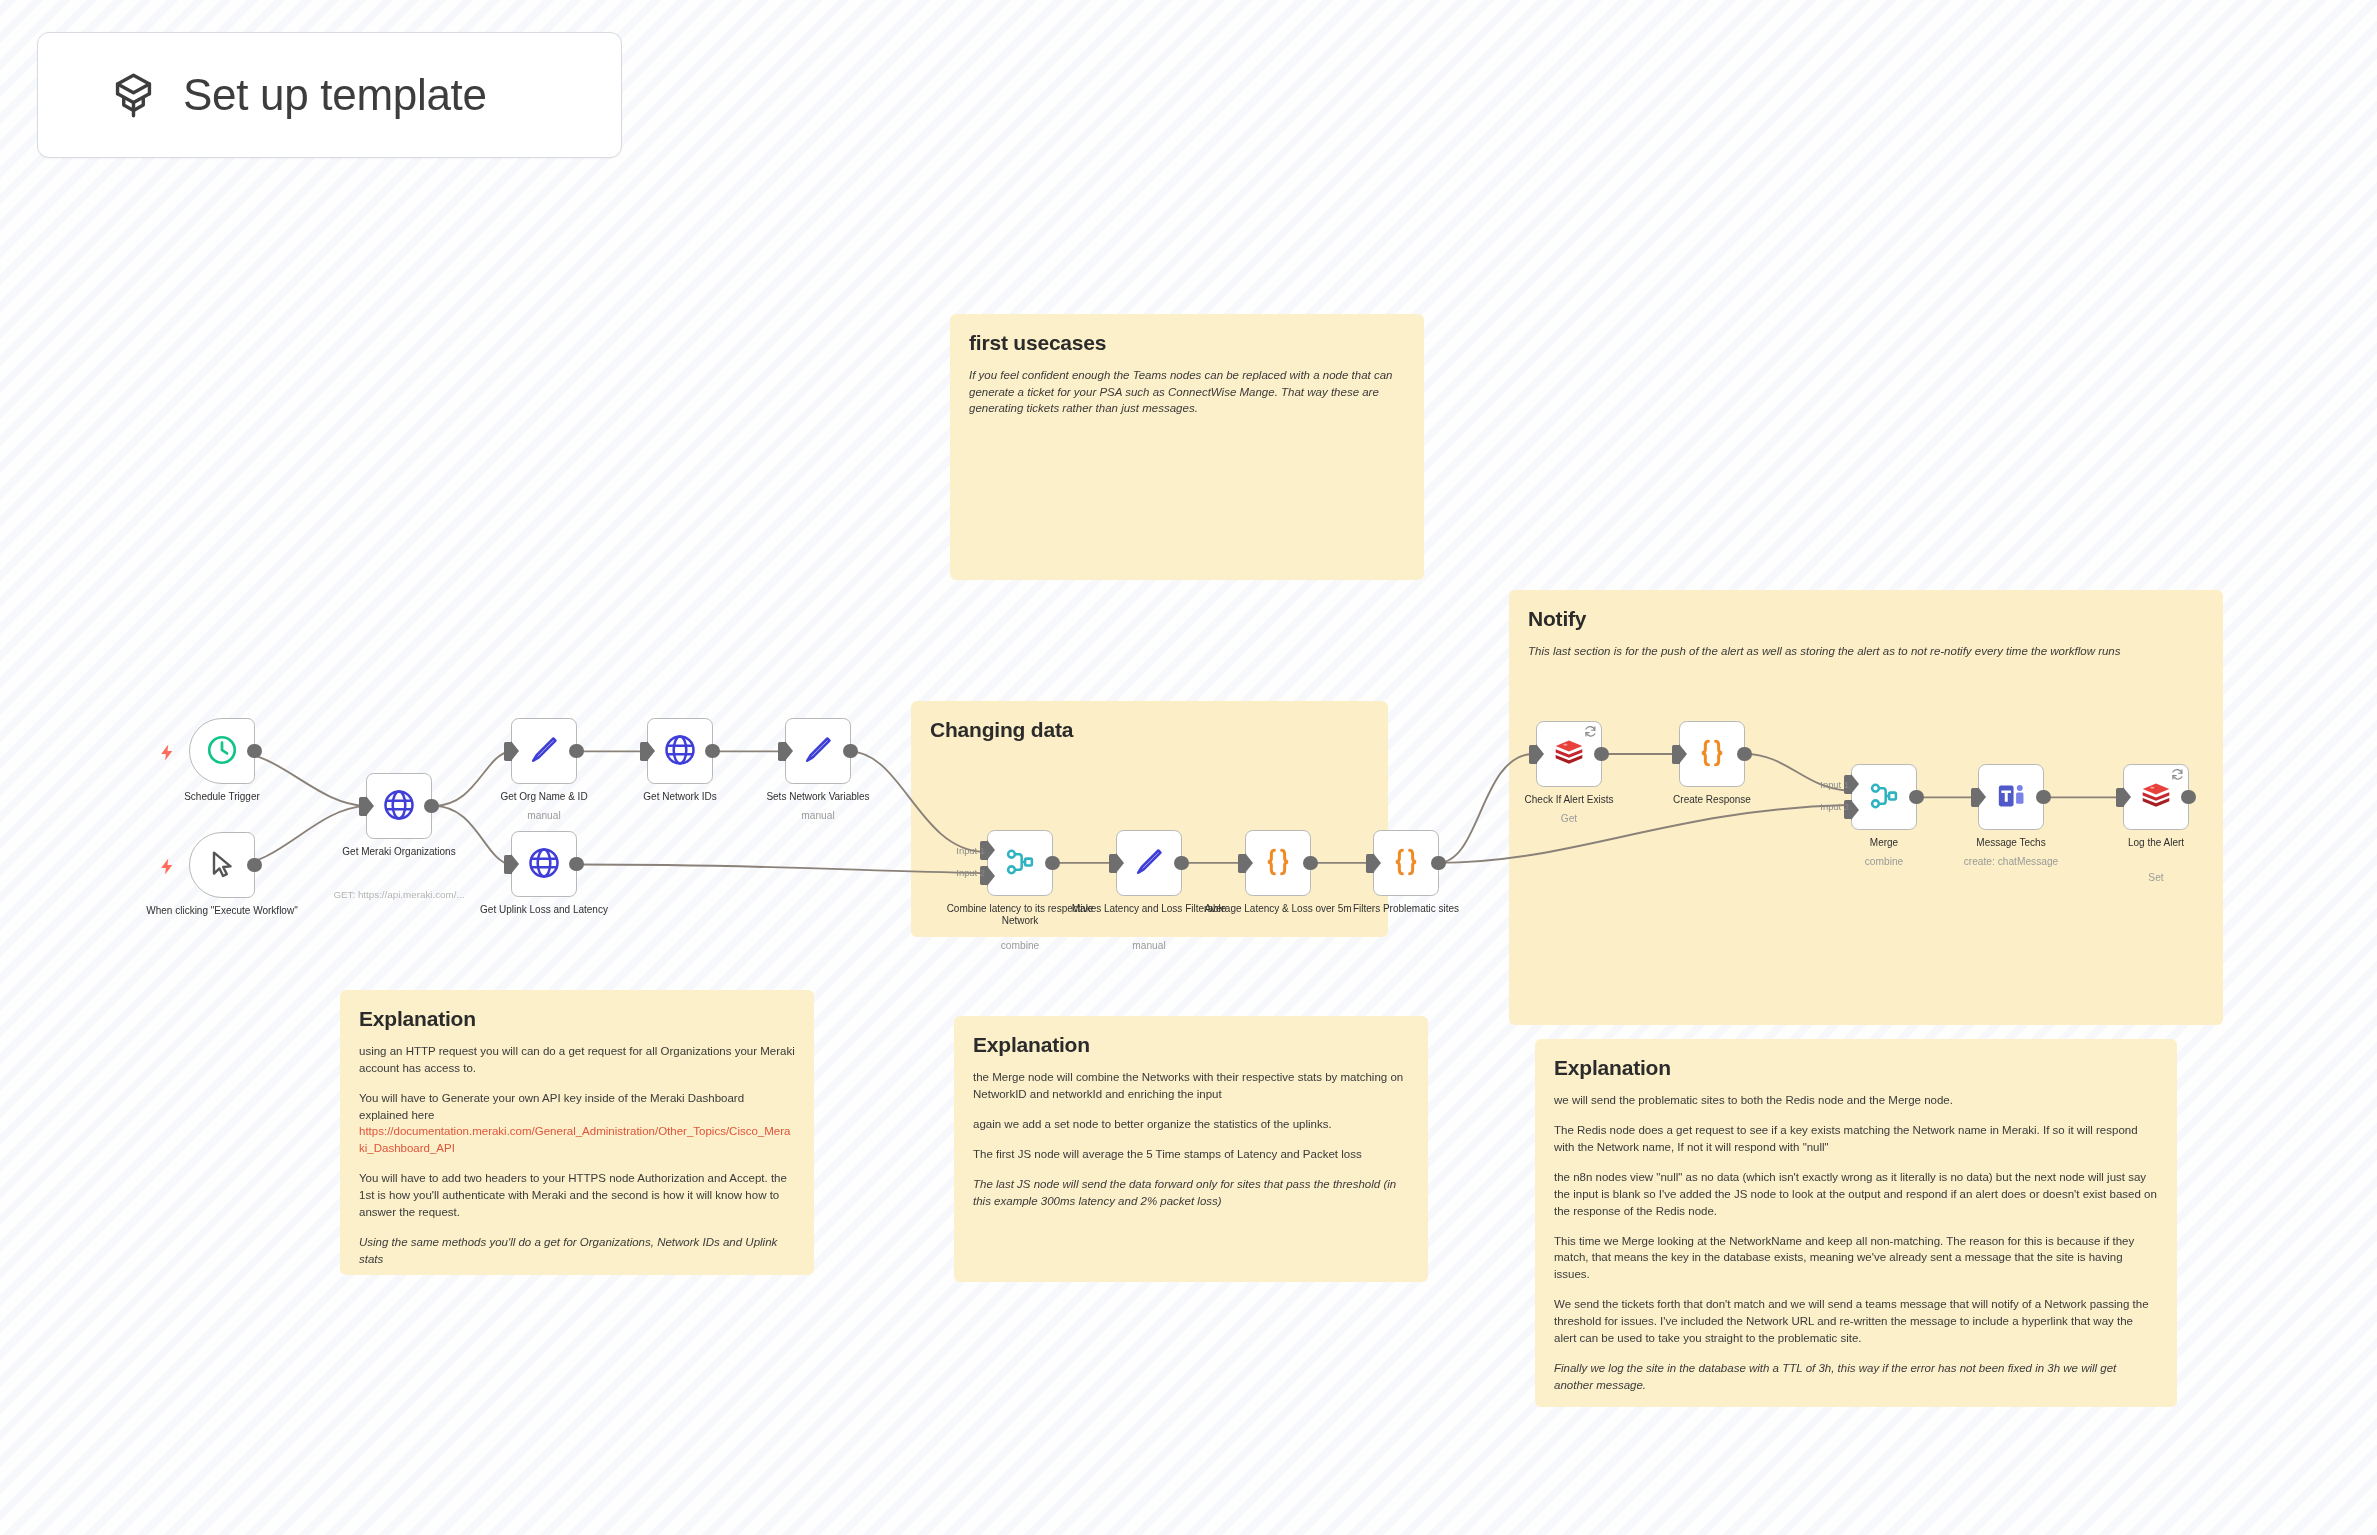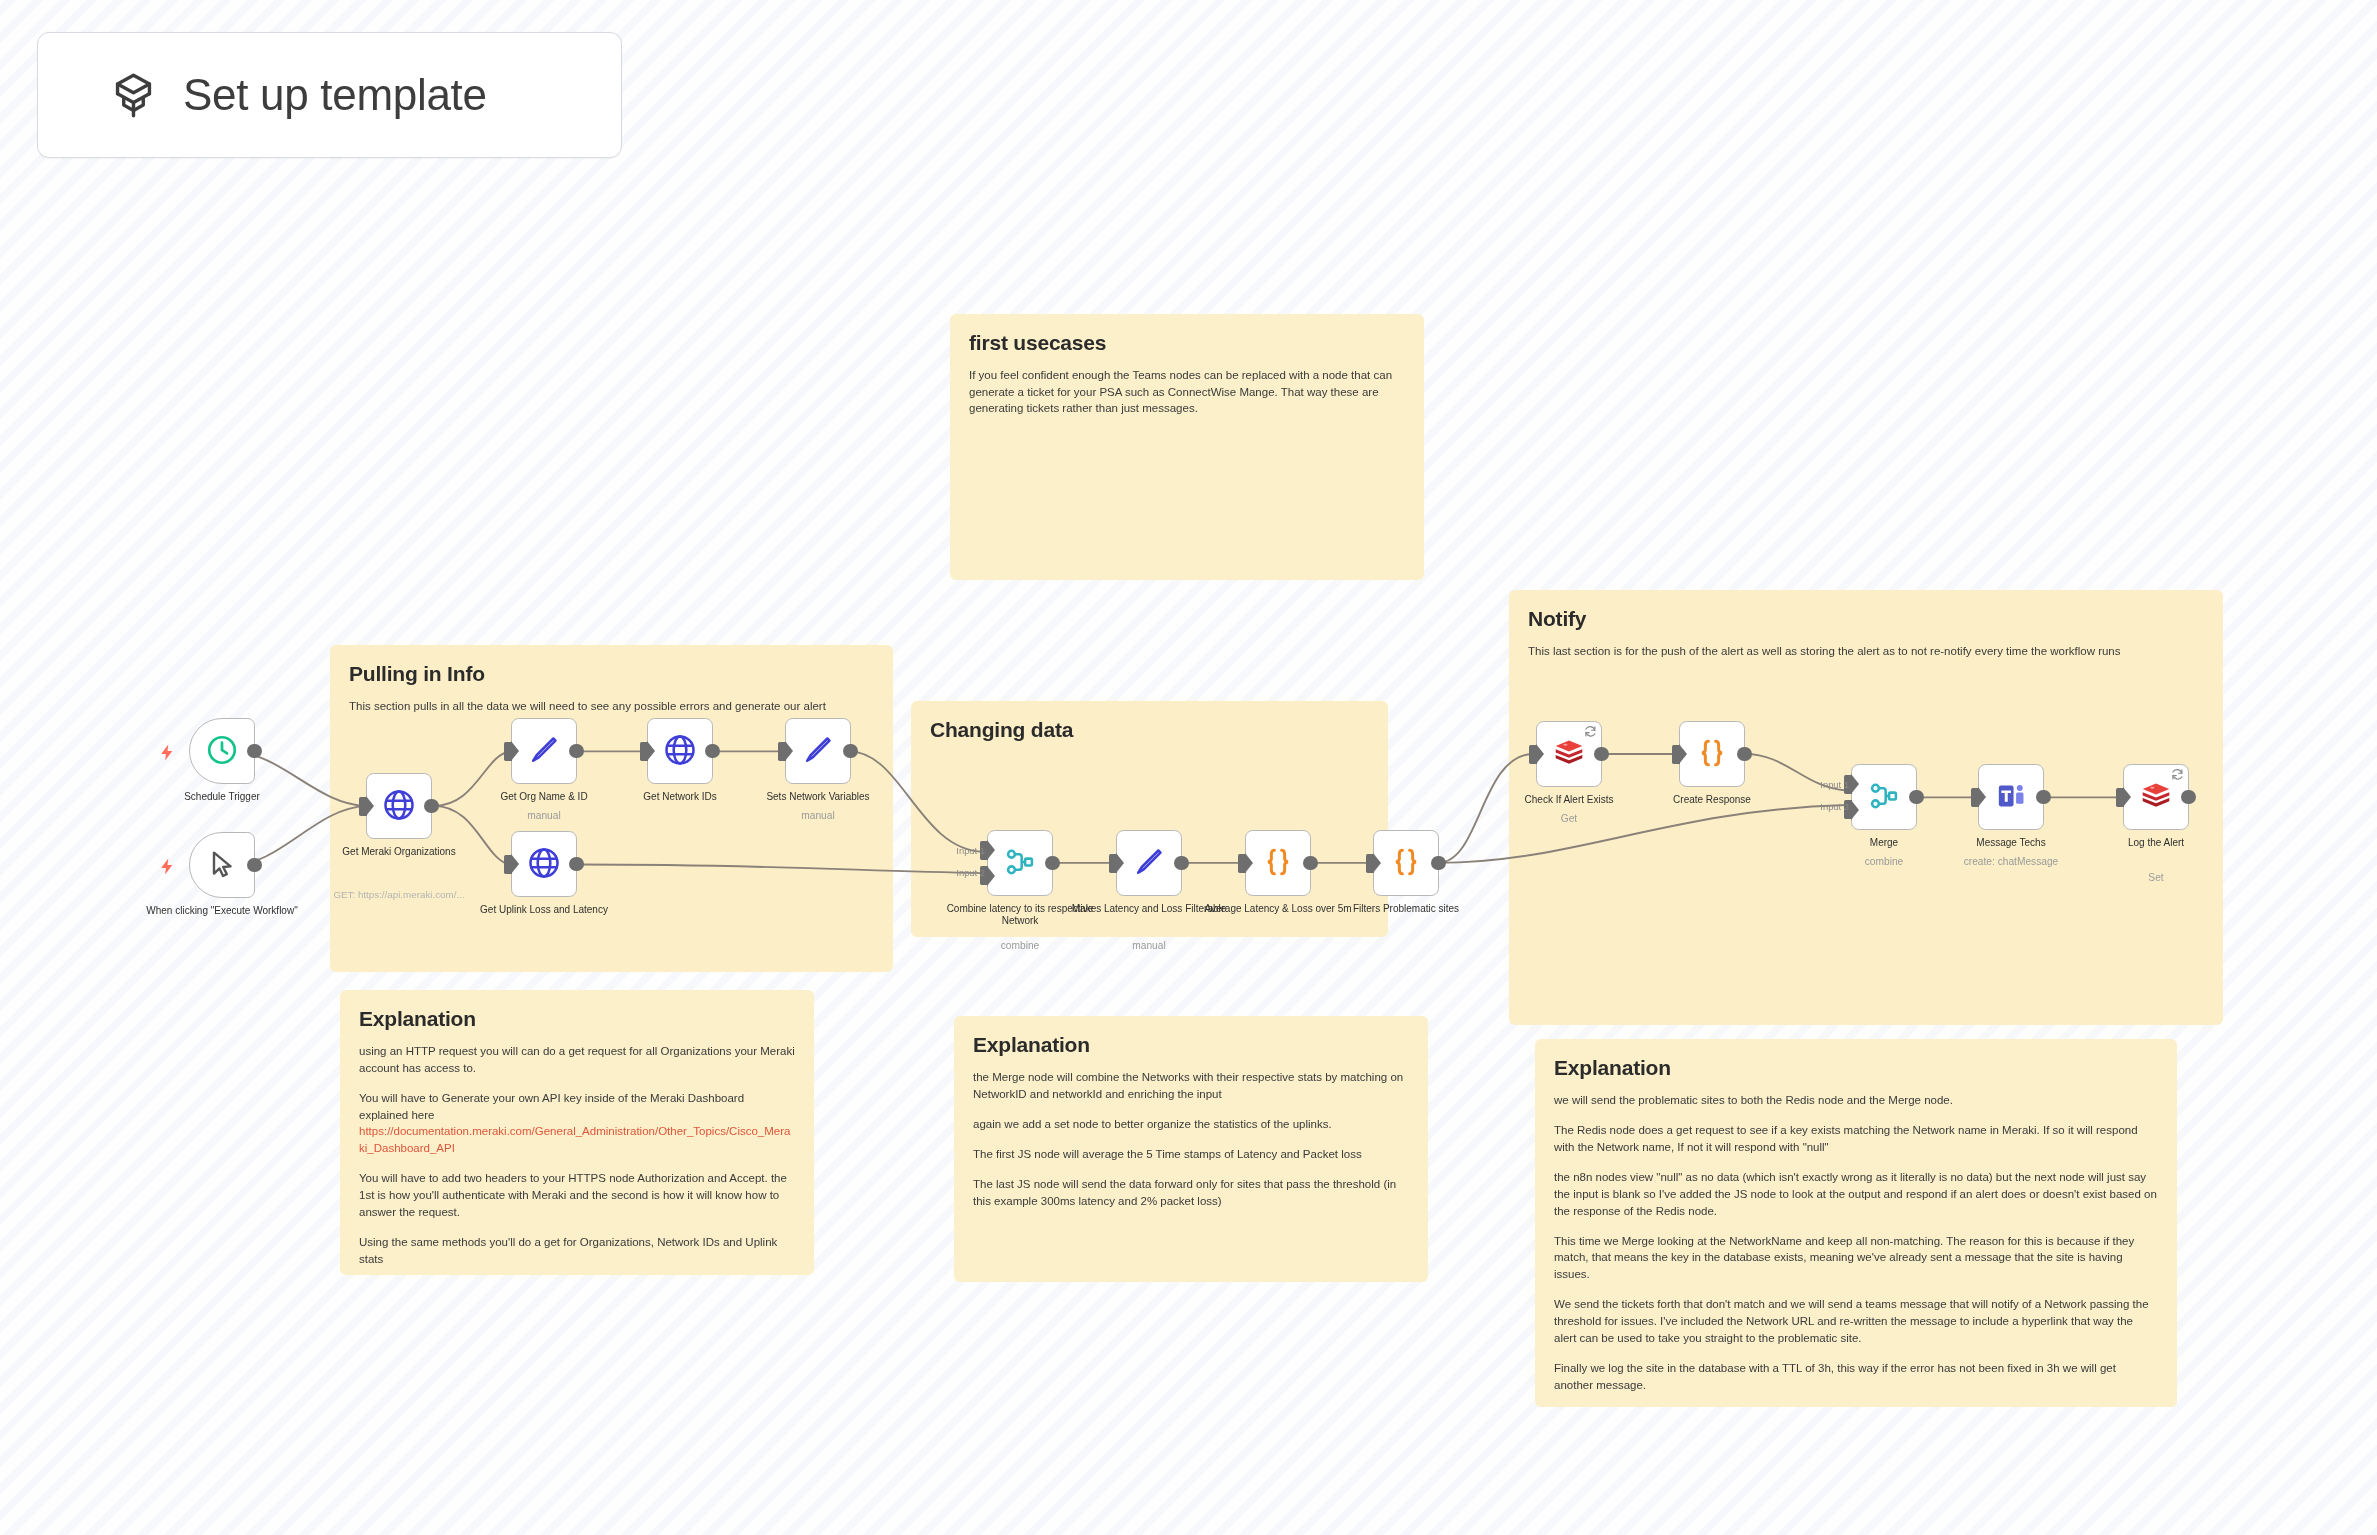--- a/index.html
+++ b/index.html
@@ -32,21 +32,21 @@
     position:absolute;background:#fbf0ca;border-radius:6px;
     box-sizing:border-box;padding:17px 19px;overflow:hidden;
   }
   .sticky.section{background:#fcefc7;}
   .sticky h3{
     margin:0 0 12px 0;font-size:21px;font-weight:700;color:#2b2b2b;letter-spacing:-0.2px;
   }
   .sticky p{
     margin:0 0 13.6px 0;font-size:11.5px;line-height:1.45;color:#3a3a3a;
   }
-  .sticky p:last-child{margin-bottom:0;}
+  .sticky p:last-child{margin-bottom:0;font-style:italic;}
   .sticky a{color:#e0543b;word-break:break-all;text-decoration:none;}
 
   
   .node{position:absolute;}
   .node .box{
     width:66px;height:66px;background:#fff;border:1.4px solid #b8b8b8;
     border-radius:7.7px;display:flex;align-items:center;justify-content:center;
     box-sizing:border-box;position:relative;
   }
   .node.trigger .box{
@@ -106,24 +106,20 @@
       </svg>
     </span>
     <span class="label">Set up template</span>
   </div>
 
   <div class="sticky" style="left:950px;top:314px;width:474px;height:266px;">
     <h3>first usecases</h3>
     <p>If you feel confident enough the Teams nodes can be replaced with a node that can generate a ticket for your PSA such as ConnectWise Mange. That way these are generating tickets rather than just messages.</p>
   </div>
 
-  <div class="sticky section" style="left:330px;top:645px;width:563px;height:327px;">
-    <h3>Pulling in Info</h3>
-    <p>This section pulls in all the data we will need to see any possible errors and generate our alert</p>
-  </div>
 
   <div class="sticky section" style="left:911px;top:701px;width:477px;height:236px;">
     <h3>Changing data</h3>
   </div>
 
   <div class="sticky section" style="left:1509px;top:590px;width:714px;height:435px;">
     <h3>Notify</h3>
     <p>This last section is for the push of the alert as well as storing the alert as to not re-notify every time the workflow runs</p>
   </div>
 

